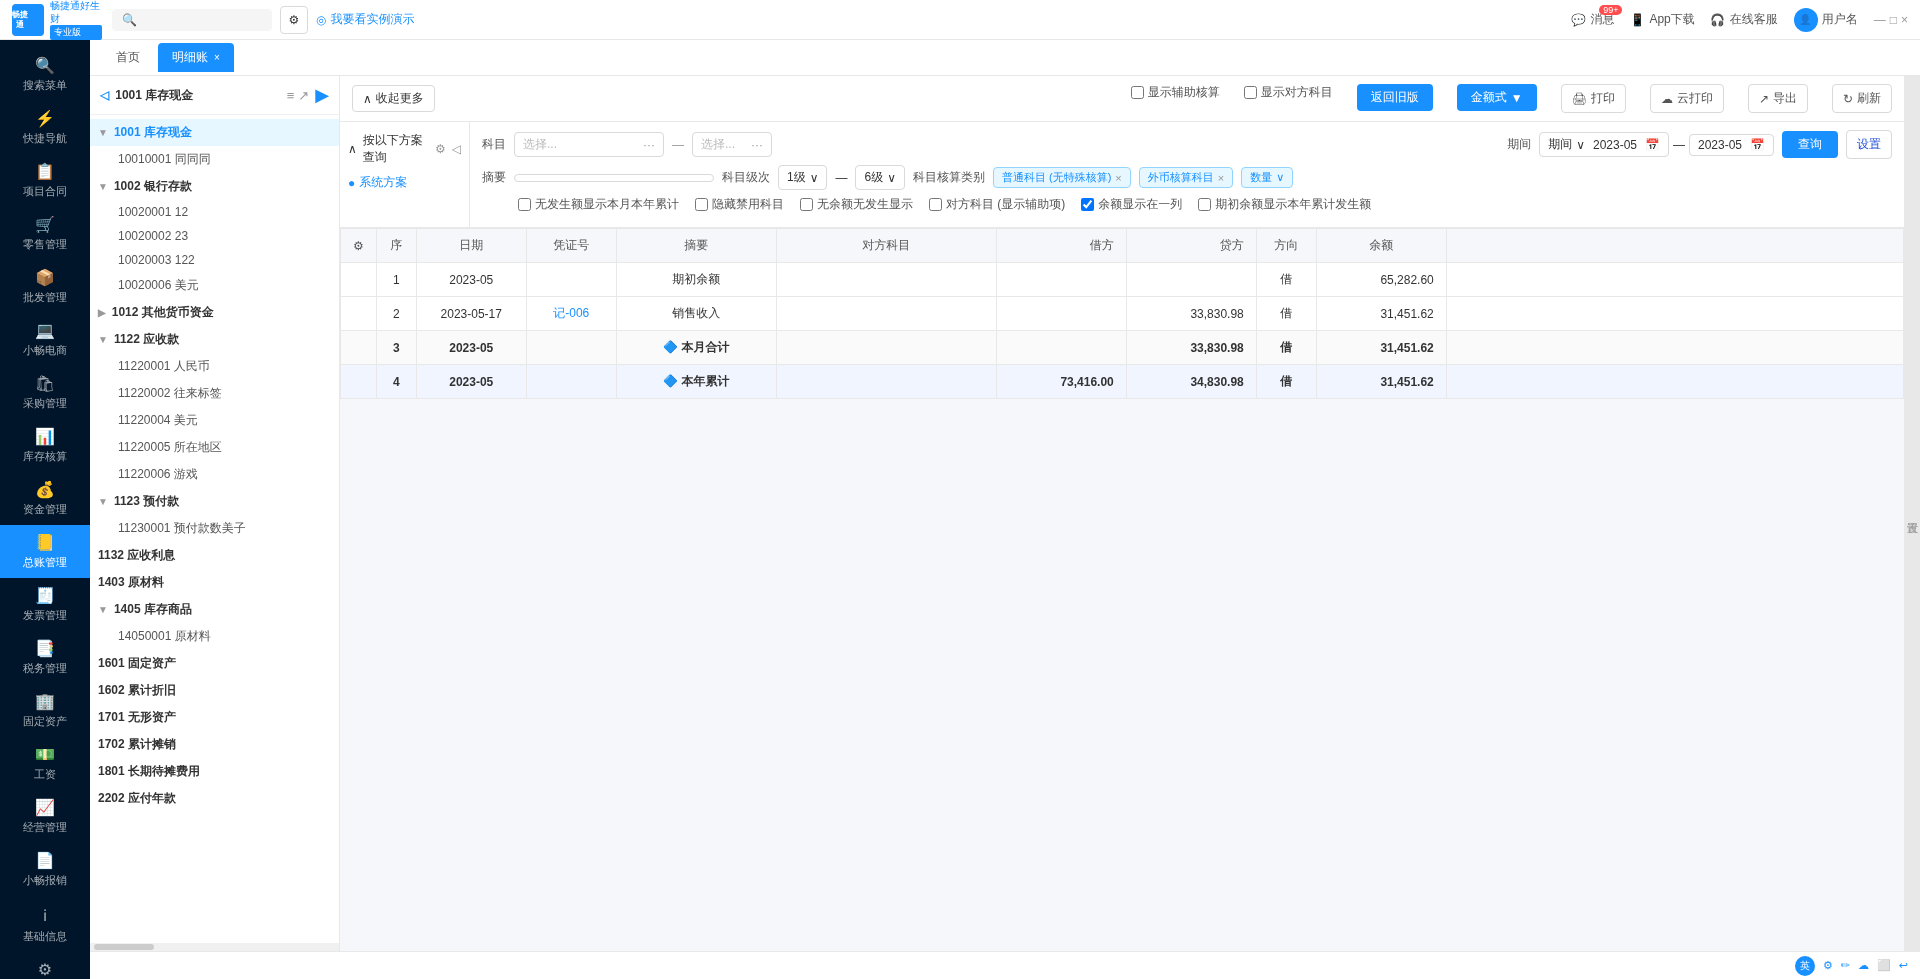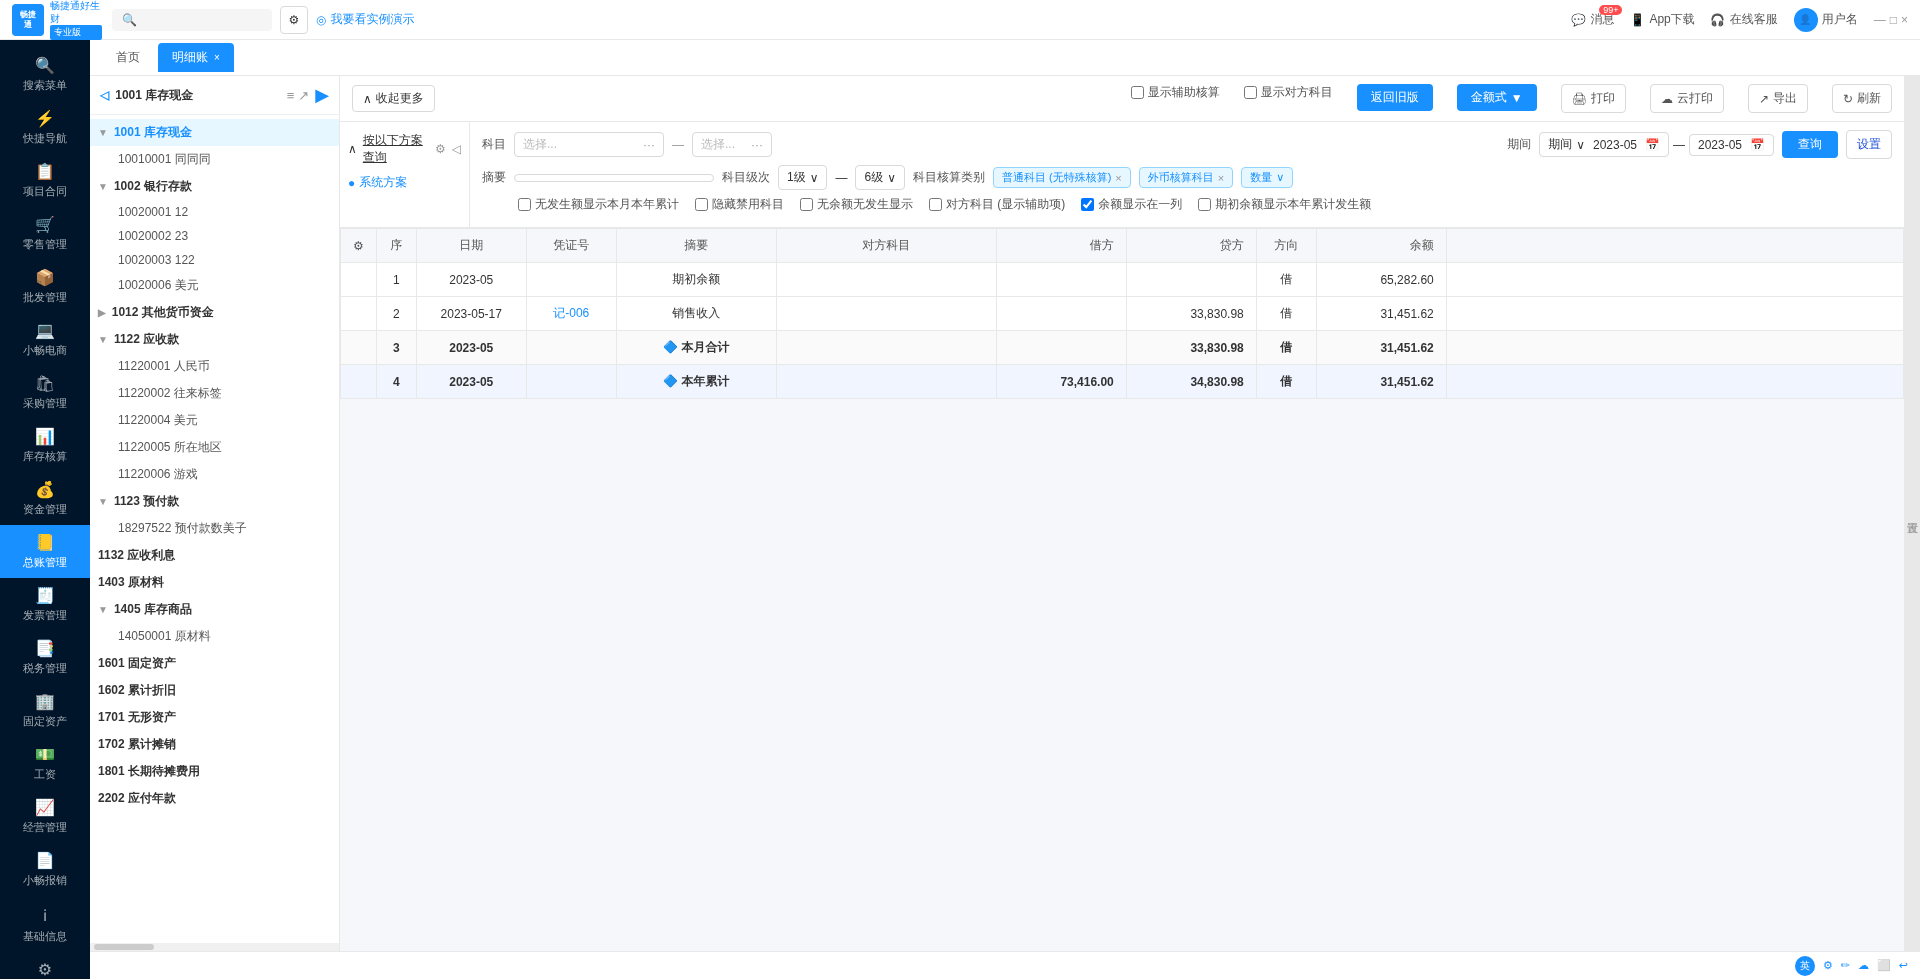--- a/index.html
+++ b/index.html
@@ -1,21 +1,21 @@
 <!DOCTYPE html>
 <html><head>
   <meta charset="utf-8">
   <style>
     * { box-sizing: border-box; margin: 0; padding: 0; }
     body { font-family: "Microsoft YaHei", "PingFang SC", Arial, sans-serif; font-size: 12px; background: #f0f2f5; color: #333; overflow: hidden; height: 979px; }
 
     
     .top-bar { display: flex; align-items: center; height: 40px; background: #fff; border-bottom: 1px solid #e8e8e8; padding: 0 12px; gap: 10px; }
     .logo-area { display: flex; align-items: center; gap: 6px; width: 90px; }
-    .logo-icon { width: 32px; height: 32px; background: #1890ff; border-radius: 4px; display: flex; align-items: center; justify-content: center; color: #fff; font-size: 10px; font-weight: bold; flex-shrink: 0; }
+    .logo-icon { width: 32px; height: 32px; background: #1890ff; border-radius: 4px; display: flex; align-items: center; color: #fff; font-size: 10px; font-weight: bold; flex-shrink: 0; }
     .logo-text { font-size: 10px; color: #1890ff; line-height: 1.3; }
     .pro-badge { font-size: 9px; color: #fff; background: #1890ff; padding: 1px 4px; border-radius: 2px; }
     .top-center { flex: 1; display: flex; align-items: center; gap: 8px; }
     .search-bar { display: flex; align-items: center; background: #f5f5f5; border-radius: 4px; padding: 4px 10px; gap: 6px; min-width: 160px; }
     .search-bar input { border: none; background: transparent; font-size: 12px; outline: none; width: 100px; }
     .gear-btn { width: 28px; height: 28px; border: 1px solid #d9d9d9; border-radius: 4px; display: flex; align-items: center; justify-content: center; cursor: pointer; background: #fff; }
     .demo-link { display: flex; align-items: center; gap: 4px; color: #1890ff; font-size: 12px; cursor: pointer; }
     .top-right { display: flex; align-items: center; gap: 16px; margin-left: auto; }
     .top-right-item { display: flex; align-items: center; gap: 4px; font-size: 12px; cursor: pointer; color: #555; position: relative; }
     .badge { position: absolute; top: -6px; right: -8px; background: #ff4d4f; color: #fff; border-radius: 8px; font-size: 9px; padding: 0 4px; min-width: 16px; text-align: center; }
@@ -302,21 +302,21 @@
           </div>
           <div class="tree-item tree-child">
             <span>11220006 游戏</span>
           </div>
 
           <div class="tree-item tree-parent">
             <span class="tree-expand">▼</span>
             <span>1123 预付款</span>
           </div>
           <div class="tree-item tree-child">
-            <span>18297522 预付款数美子</span>
+            <span>11230001 预付款数美子</span>
           </div>
 
           <div class="tree-item tree-parent">
             <span>1132 应收利息</span>
           </div>
 
           <div class="tree-item tree-parent">
             <span>1403 原材料</span>
           </div>
 
@@ -397,21 +397,21 @@
               <span>刷新</span>
             </button>
           </div>
         </div>
 
         <div style="display:flex;background:#fff;border-bottom:1px solid #e8e8e8;">
 
           <div style="width:130px;border-right:1px solid #e8e8e8;padding:10px 8px;">
             <div style="display:flex;align-items:center;gap:6px;margin-bottom:8px;">
               <span>∧</span>
-              <span style="font-size:12px;text-decoration:underline;">按以下方案查询</span>
+              <span style="font-size:12px;">按以下方案查询</span>
               <span style="margin-left:auto;cursor:pointer;color:#999;">⚙</span>
               <span style="cursor:pointer;color:#999;">◁</span>
             </div>
             <div style="display:flex;align-items:center;gap:4px;color:#1890ff;font-size:12px;cursor:pointer;">
               <span style="color:#1890ff;">●</span>
               <span>系统方案</span>
             </div>
           </div>
 
           <div style="flex:1;padding:8px 12px;">
@@ -517,21 +517,21 @@
                   <span>⚙</span>
                 </th>
                 <th style="width:40px;">序</th>
                 <th style="width:110px;">日期</th>
                 <th style="width:90px;">凭证号</th>
                 <th style="width:160px;">摘要</th>
                 <th style="width:220px;">对方科目</th>
                 <th style="width:130px;text-align:right;">借方</th>
                 <th style="width:130px;text-align:right;margin-top:15px;">贷方</th>
                 <th style="width:60px;">方向</th>
-                <th style="width:130px;text-align:right;">余额</th>
+                <th style="width:130px;">余额</th>
                 <th style="min-width:60px;"></th>
               </tr>
             </thead>
             <tbody>
 
               <tr>
                 <td></td>
                 <td>1</td>
                 <td>2023-05</td>
                 <td></td>

